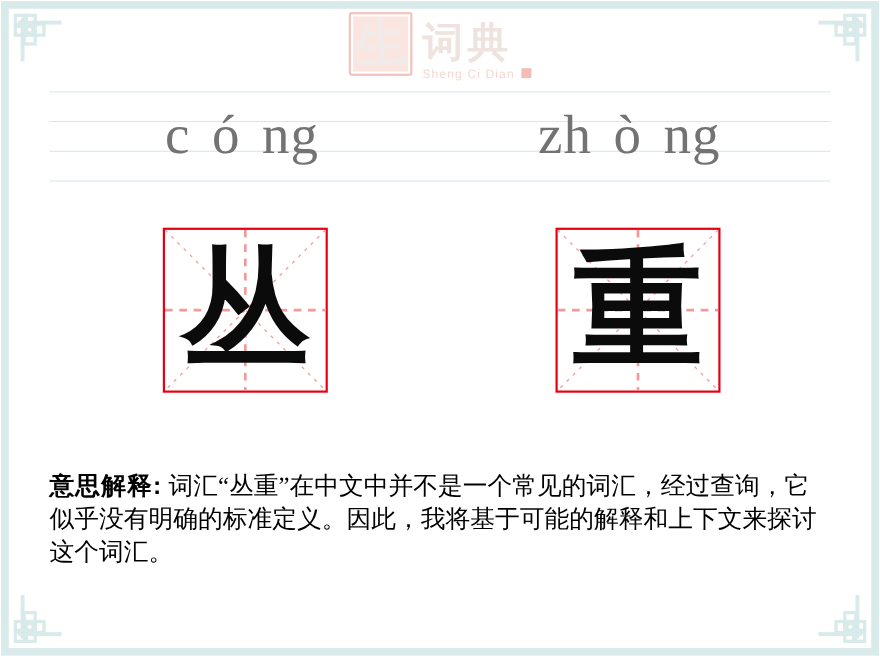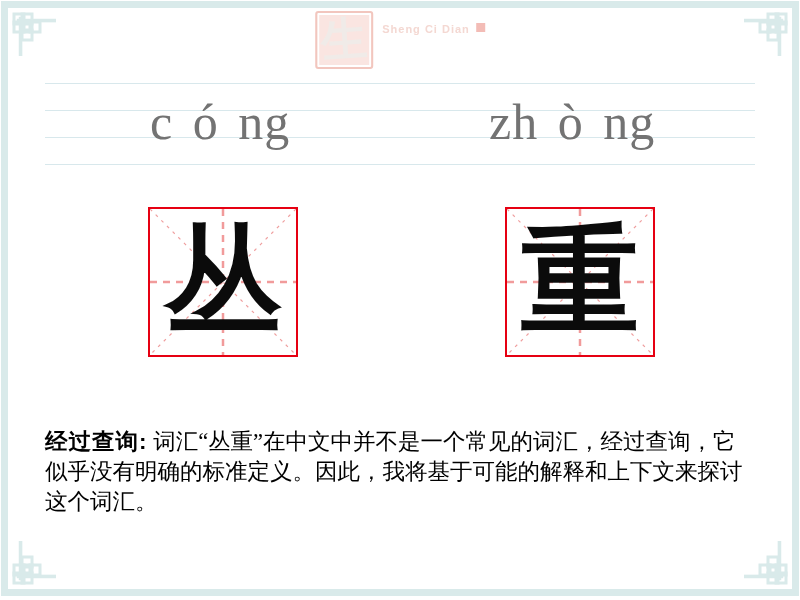--- a/index.html
+++ b/index.html
@@ -32,21 +32,21 @@
   }
   .seal-char{
     font-size:46px;line-height:1;color:#f0ebe8;font-weight:bold;
     transform:rotate(-4deg);
   }
   .logo-right{display:flex;flex-direction:column;align-items:flex-start;padding-top:10px;}
   .brand{
     font-size:37px;line-height:1.05;color:#efe3df;font-weight:bold;
     letter-spacing:4px;
   }
-  .romanized-row{display:flex;align-items:flex-start;gap:6px;margin-top:2px;font-weight:bold;}
+  .romanized-row{display:flex;align-items:flex-start;gap:6px;margin-top:2px;}
   .romanized{
     font-family:"Liberation Sans","DejaVu Sans",sans-serif;
     font-size:11px;color:#f4d8d2;letter-spacing:1px;
   }
   .logo-dot{width:9px;height:9px;background:#f3bcb6;}
   
   .pinyin-grid{position:absolute;left:45px;top:83px;width:710px;height:81px;}
   .grid-line{position:absolute;left:0;width:100%;height:0;border-top:1px solid #d8e8ec;}
   .gl0{top:0;} .gl1{top:27px;} .gl2{top:54px;} .gl3{top:81px;}
   .pinyin{
@@ -147,20 +147,21 @@
     </g>
       </g>
   </svg>
 </div>
 
 <div class="logo">
   <div class="seal">
     <span class="seal-char">生</span>
   </div>
   <div class="logo-right">
+    <span class="brand">词典</span>
     <span class="romanized-row">
       <span class="romanized">Sheng Ci Dian</span>
       <span class="logo-dot"></span>
     </span>
   </div>
 </div>
 
 <div class="pinyin-grid">
   <div class="grid-line gl0"></div>
   <div class="grid-line gl1"></div>
@@ -182,13 +183,13 @@
 <div class="char-box b2">
   <svg width="146" height="146" aria-hidden="true">
     <line x1="0" y1="0" x2="146" y2="146" stroke="#ef9f9f" stroke-width="1.2" stroke-dasharray="3,5"></line>
     <line x1="146" y1="0" x2="0" y2="146" stroke="#ef9f9f" stroke-width="1.2" stroke-dasharray="3,5"></line>
     <line x1="73" y1="0" x2="73" y2="146" stroke="#f19b9b" stroke-width="2.5" stroke-dasharray="7,6"></line>
     <line x1="0" y1="73" x2="146" y2="73" stroke="#f19b9b" stroke-width="2.5" stroke-dasharray="7,6"></line>
   </svg>
   <div class="hanzi">重</div>
 </div>
 
-<p class="meaning"><b>经过查询:</b><span> 词汇“丛重”在中文中并不是一个常见的词汇，经过查询，它似乎没有明确的标准定义。因此，我将基于可能的解释和上下文来探讨这个词汇。</span></p>
+<p class="meaning"><b>意思解释:</b><span> 词汇“丛重”在中文中并不是一个常见的词汇，经过查询，它似乎没有明确的标准定义。因此，我将基于可能的解释和上下文来探讨这个词汇。</span></p>
 
 </body></html>

